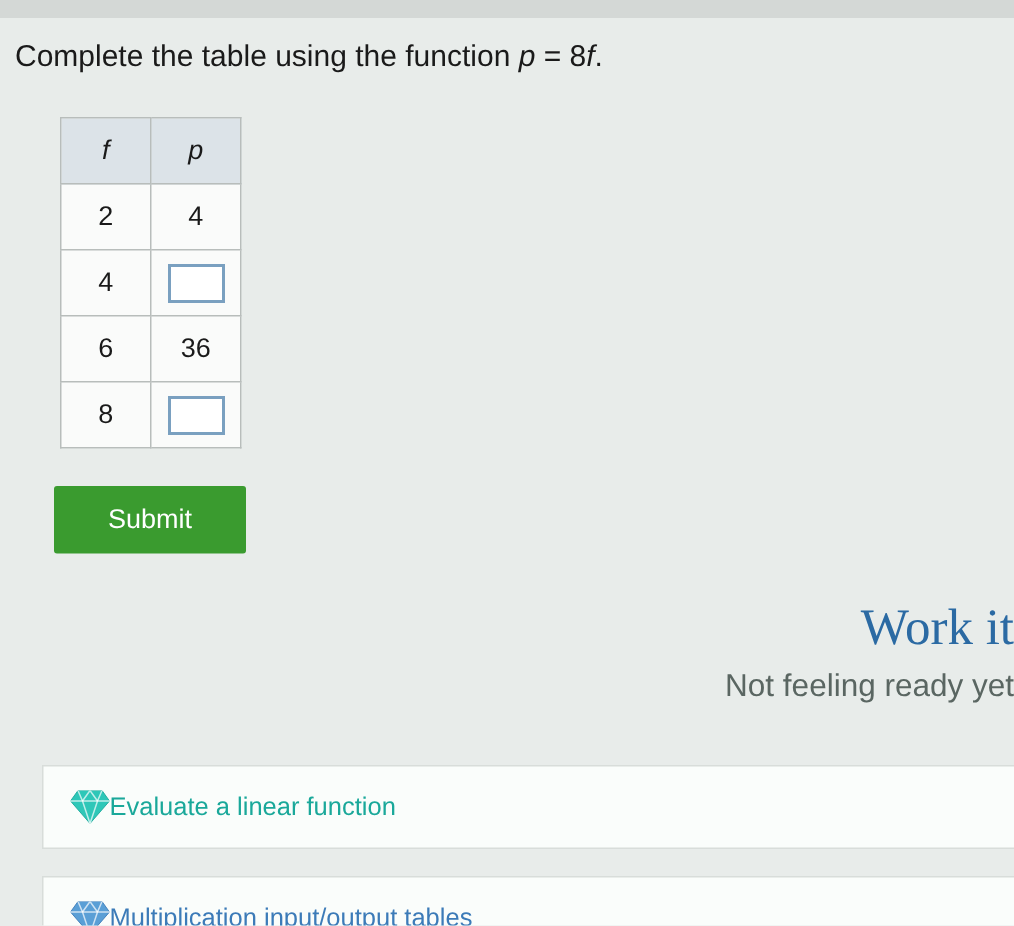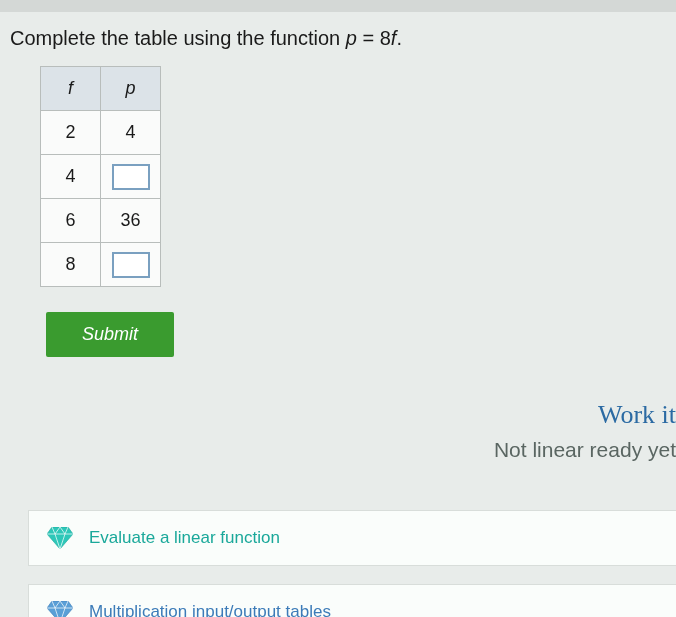--- a/index.html
+++ b/index.html
@@ -15,21 +15,21 @@
       background: #d4d8d6;
       height: 12px;
       width: 100%;
     }
     .content {
       padding: 15px 0 0 10px;
     }
     .question {
       font-size: 20px;
       color: #1a1a1a;
-      margin-bottom: 16px;
+      margin-bottom: 28px;
     }
     .question .var { font-style: italic; }
     .table-wrap {
       margin-left: 30px;
       margin-bottom: 25px;
     }
     table.func-table {
       border-collapse: collapse;
       background: #fafbfa;
     }
@@ -50,40 +50,39 @@
     .cell-input {
       width: 38px;
       height: 26px;
       border: 2px solid #7aa0c0;
       background: #fff;
       font-size: 15px;
       text-align: center;
       outline: none;
     }
     .submit-btn {
-      margin-left: 36px;
+      margin-left: 26px;
       background: #3a9b2f;
       color: #fff;
       border: none;
       font-size: 18px;
       padding: 12px 36px;
       cursor: pointer;
       border-radius: 2px;
-      font-style: italic;
     }
     .right-text {
       position: absolute;
       right: 0;
       top: 400px;
       text-align: right;
       padding-right: 0;
     }
     .work-it {
       font-family: Georgia, serif;
-      font-size: 26px;
+      font-size: 34px;
       color: #2b6aa3;
       margin-bottom: 8px;
     }
     .not-ready {
       font-size: 21px;
       color: #5a6662;
     }
     .skill-cards {
       position: absolute;
       left: 28px;
@@ -91,21 +90,20 @@
       top: 510px;
     }
     .skill-card {
       background: #fafdfb;
       border: 1px solid #d8ddda;
       border-right: none;
       padding: 16px 18px;
       margin-bottom: 18px;
       display: flex;
       align-items: center;
-      gap: 16px;
     }
     .gem-icon {
       width: 26px;
       height: 22px;
       flex-shrink: 0;
     }
     .skill-label {
       font-size: 17px;
     }
     .skill-teal { color: #1aa89a; }
@@ -150,21 +148,21 @@
       </tr>
     </tbody>
       </table>
   </div>
 
   <button class="submit-btn">Submit</button>
 </div>
 
 <div class="right-text">
   <div class="work-it">Work it</div>
-  <div class="not-ready">Not linear ready yet</div>
+  <div class="not-ready">Not feeling ready yet</div>
 </div>
 
 <div class="skill-cards">
   <div class="skill-card">
     <svg class="gem-icon" viewBox="0 0 26 22">
       <polygon points="5,0 21,0 26,7 13,22 0,7" fill="#2ec7b8" stroke="#1aa89a" stroke-width="0.6"></polygon>
       <polyline points="0,7 26,7" stroke="#fff" stroke-width="1" fill="none" opacity="0.7"></polyline>
       <polyline points="5,0 8,7 13,22" stroke="#fff" stroke-width="1" fill="none" opacity="0.7"></polyline>
       <polyline points="21,0 18,7 13,22" stroke="#fff" stroke-width="1" fill="none" opacity="0.7"></polyline>
       <polyline points="8,7 13,0 18,7" stroke="#fff" stroke-width="1" fill="none" opacity="0.7"></polyline>

